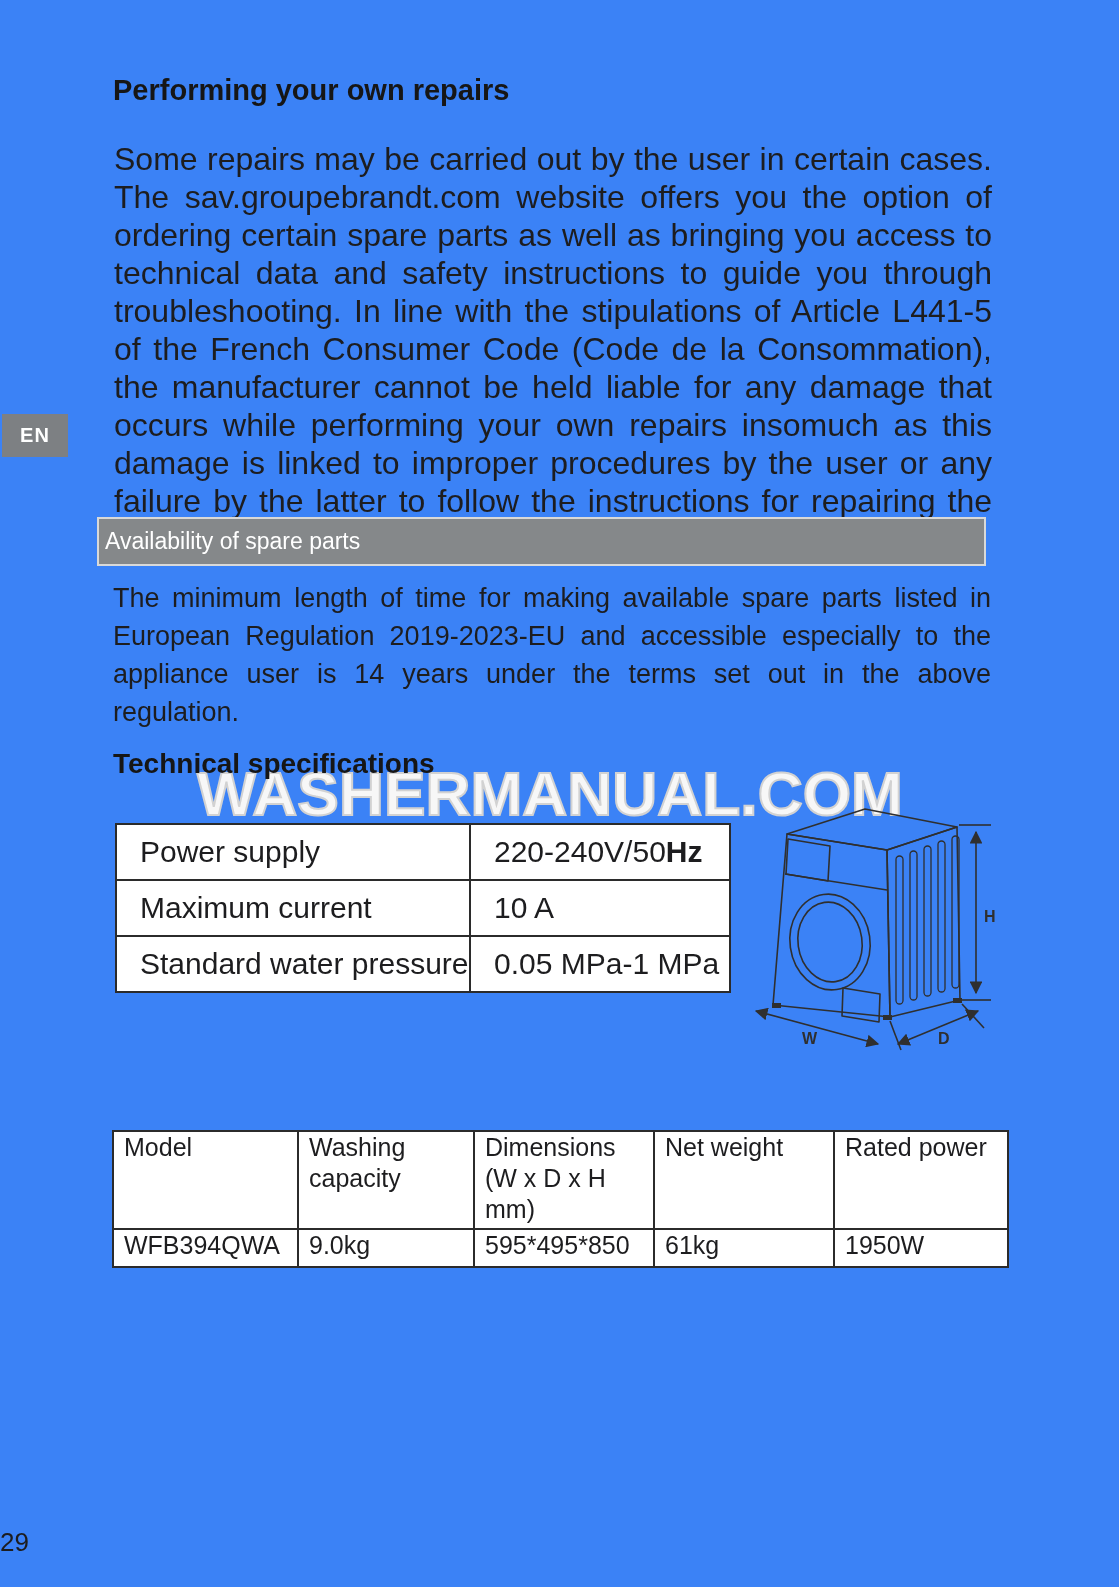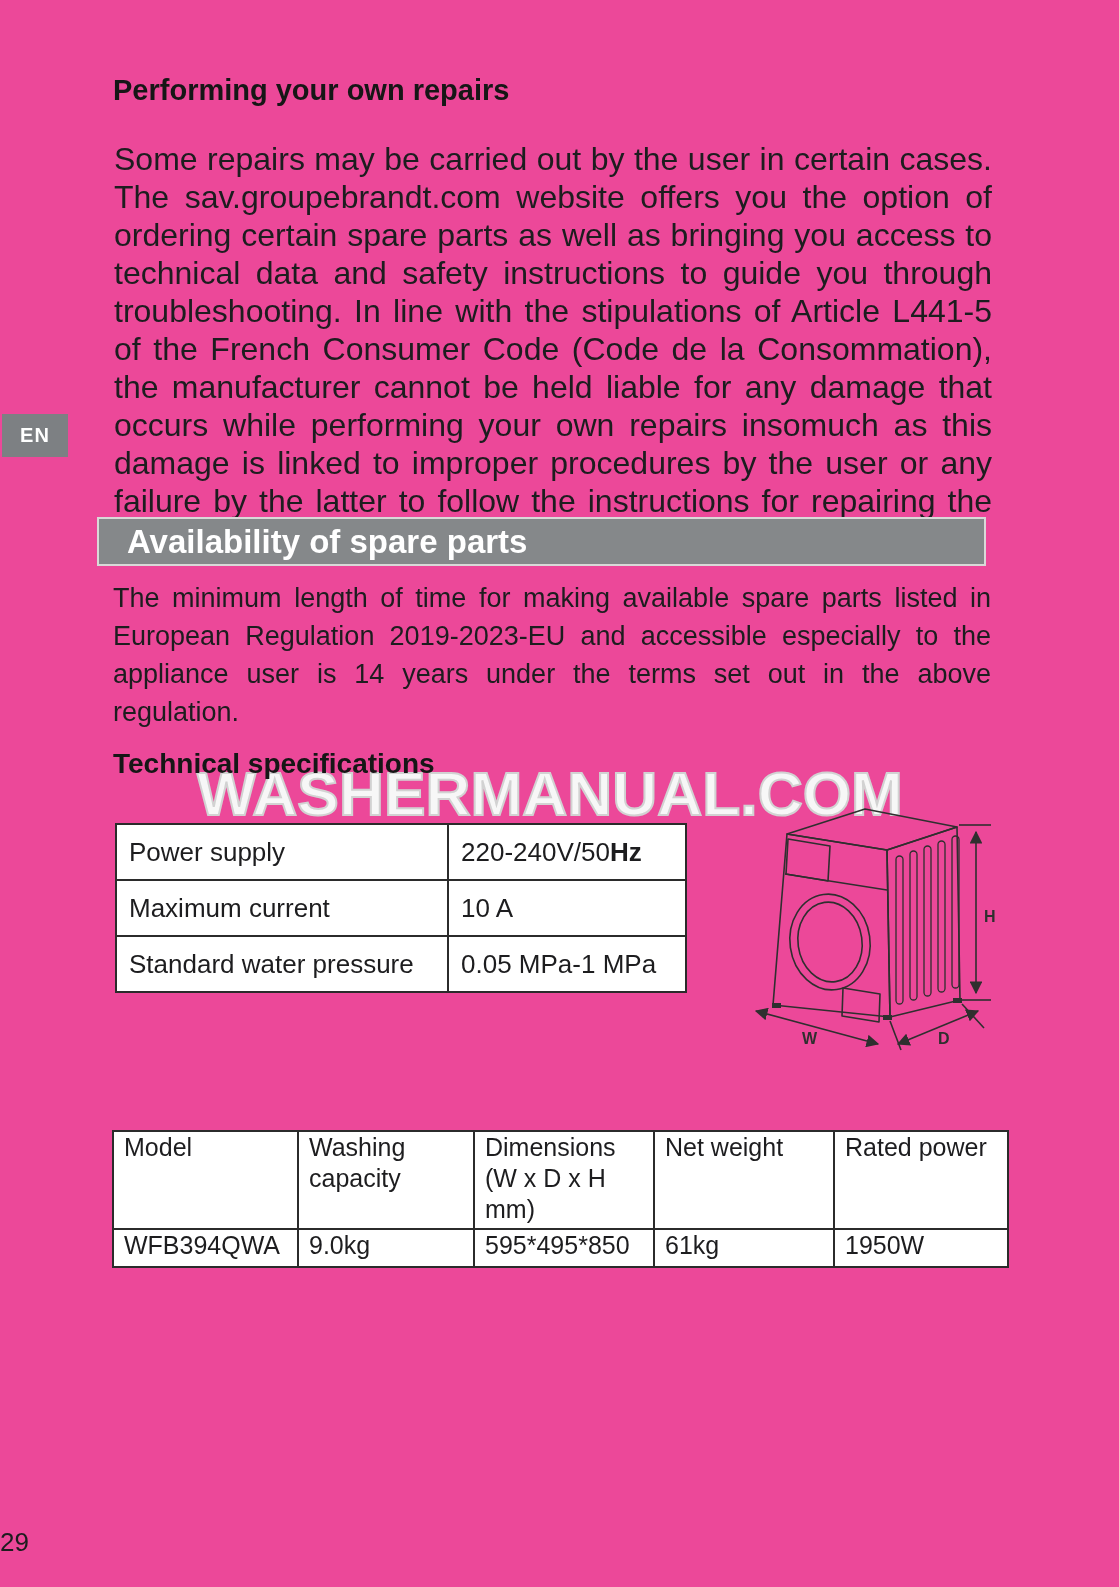--- a/index.html
+++ b/index.html
@@ -1,20 +1,20 @@
 <!DOCTYPE html>
 <html><head>
 <meta charset="utf-8">
 <style>
   html, body { margin: 0; padding: 0; background: #ffffff; }
   .page {
     position: relative;
     width: 1119px;
     height: 1587px;
-    background: #ec4899;
+    background: #3b82f6;
     font-family: "Liberation Sans", sans-serif;
     color: #1d1d1f;
     overflow: hidden;
   }
   .repairs-title {
     position: absolute;
     left: 113px; top: 74px;
     margin: 0;
     font-size: 29px;
     font-weight: bold;
@@ -45,23 +45,23 @@
     position: absolute;
     left: 97px; top: 517px;
     width: 889px; height: 49px;
     background: #85888a;
     border: 2px solid #d9d9d8;
     box-sizing: border-box;
     display: flex; align-items: center;
   }
   .spare-bar-title {
     color: #ffffff;
-    font-size: 33px;
-    font-weight: bold;
-    padding-left: 28px;
+    font-size: 23px;
+    font-weight: normal;
+    padding-left: 6px;
     white-space: nowrap;
   }
   .spare-body {
     position: absolute;
     left: 113px; top: 579px;
     width: 878px;
     margin: 0;
     font-size: 27px;
     line-height: 38px;
     text-align: justify;
@@ -83,22 +83,22 @@
   table { border-collapse: collapse; background: #ffffff; }
   .specs-table {
     position: absolute;
     left: 115px; top: 823px;
     width: 550px;
     z-index: 2;
     table-layout: fixed;
   }
   .specs-table td {
     border: 2px solid #2b2b2b;
-    font-size: 26px;
-    padding: 4px 12px;
+    font-size: 30px;
+    padding: 4px 23px;
     height: 46px;
     white-space: nowrap;
     overflow: hidden;
   }
   .specs-table td.spec-label { width: 306px; }
   .specs-table td.spec-value { width: 212px; }
   .bold-unit { font-weight: bold; }
   .machine-svg {
     position: absolute;
     left: 750px; top: 792px;

